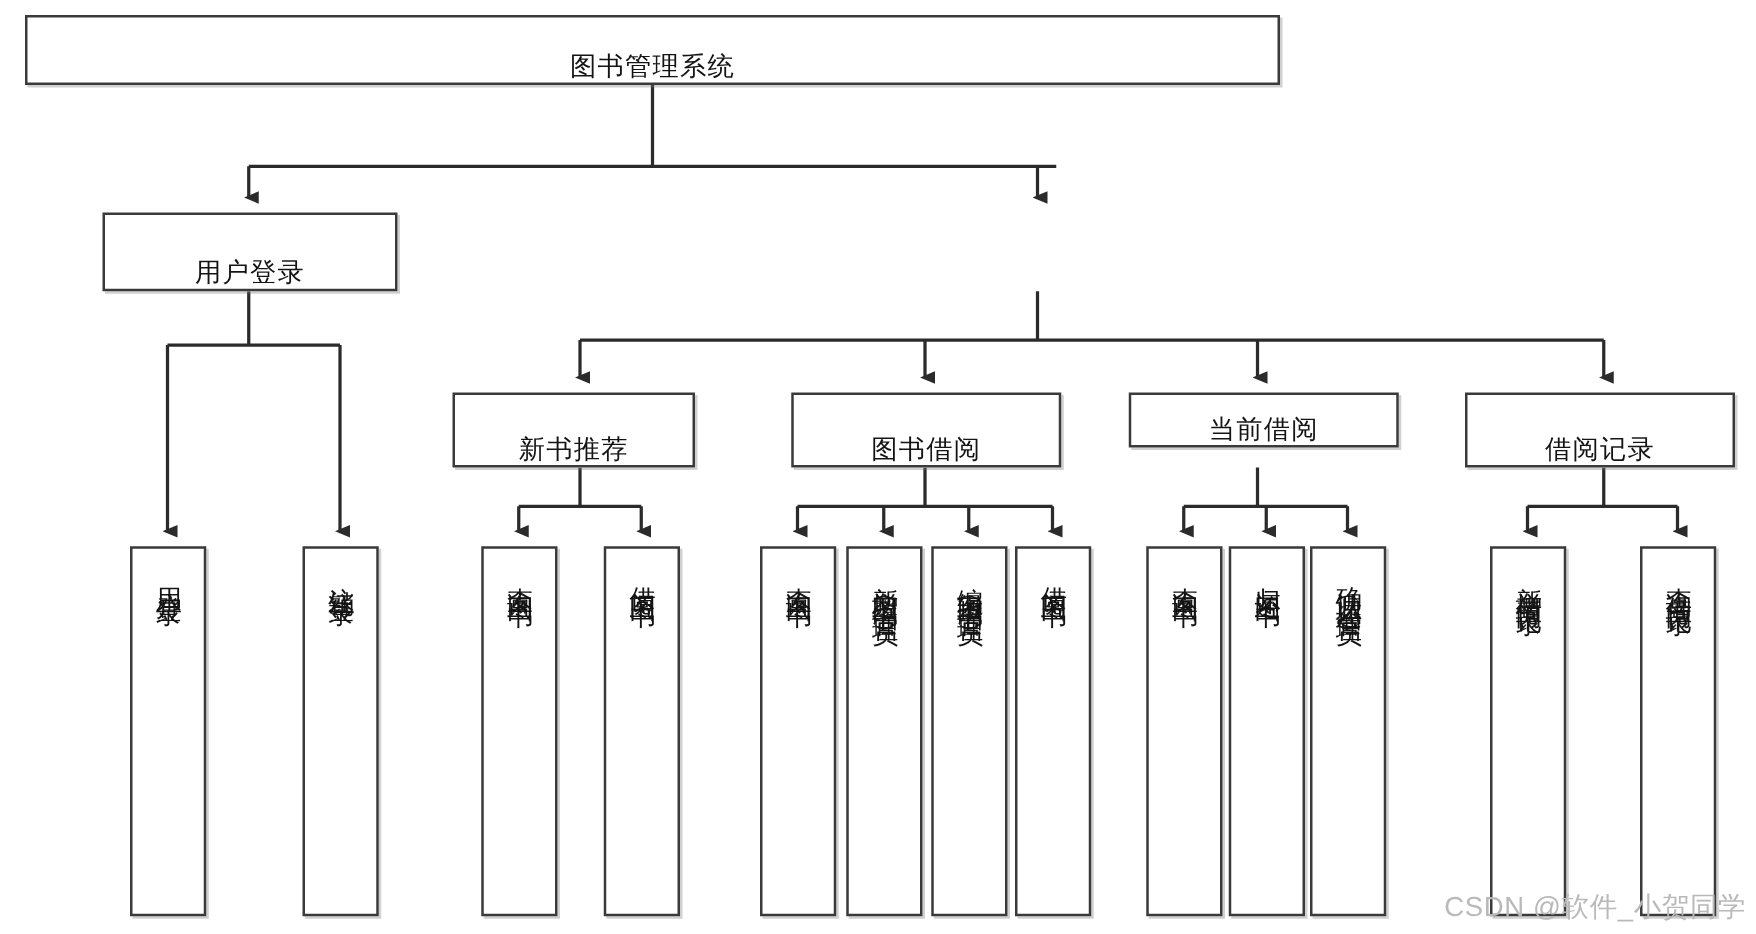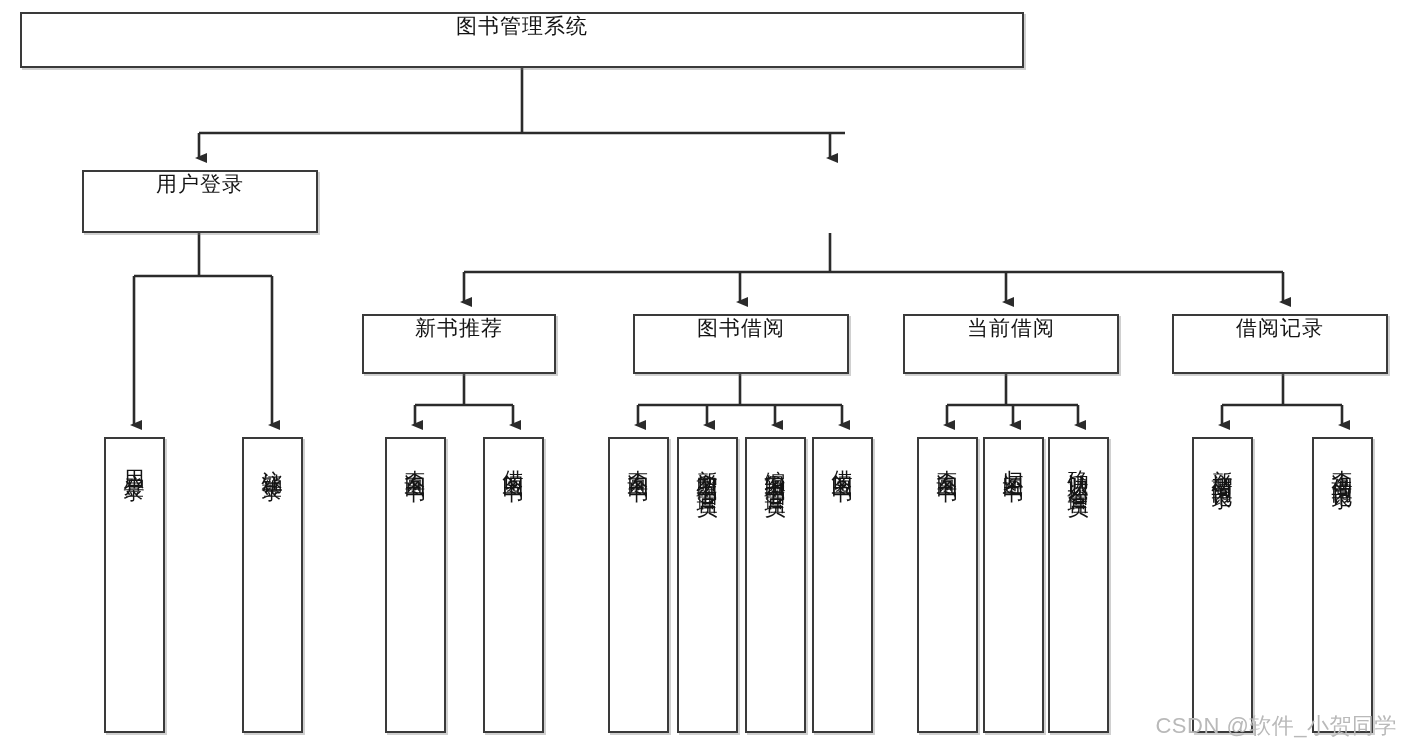--- a/index.html
+++ b/index.html
@@ -25,21 +25,21 @@
     width: 1405px;
     height: 747px;
   }
   .node {
     position: absolute;
     box-sizing: border-box;
     background: #ffffff;
     border: 2px solid #3a3a3a;
     box-shadow: 2px 2px 0 rgba(120,120,120,0.35);
     display: flex;
-    align-items: flex-start;
+    align-items: flex-end;
     justify-content: center;
     color: #1b1b1b;
     overflow: hidden;
   }
   .node .label {
     font-size: 21px;
     line-height: 1.15;
     letter-spacing: 1px;
     white-space: nowrap;
     color: #141414;
@@ -131,21 +131,21 @@
   <div class="node" style="left:82px; top:170px; width:236px; height:63px;">
     <span class="label">用户登录</span>
   </div>
 
   <div class="node" style="left:362px; top:314px; width:194px; height:60px;">
     <span class="label">新书推荐</span>
   </div>
   <div class="node" style="left:633px; top:314px; width:216px; height:60px;">
     <span class="label">图书借阅</span>
   </div>
-  <div class="node" style="left:903px; top:314px; width:216px; height:60px;">
+  <div class="node" style="left:903px; top:314px; width:216px; height:44px;">
     <span class="label">当前借阅</span>
   </div>
   <div class="node" style="left:1172px; top:314px; width:216px; height:60px;">
     <span class="label">借阅记录</span>
   </div>
 
   <div class="node vertical" style="left:104px; top:437px; width:61px; height:296px;">
     <span class="label">用户登录</span>
   </div>
   <div class="node vertical" style="left:242px; top:437px; width:61px; height:296px;">

